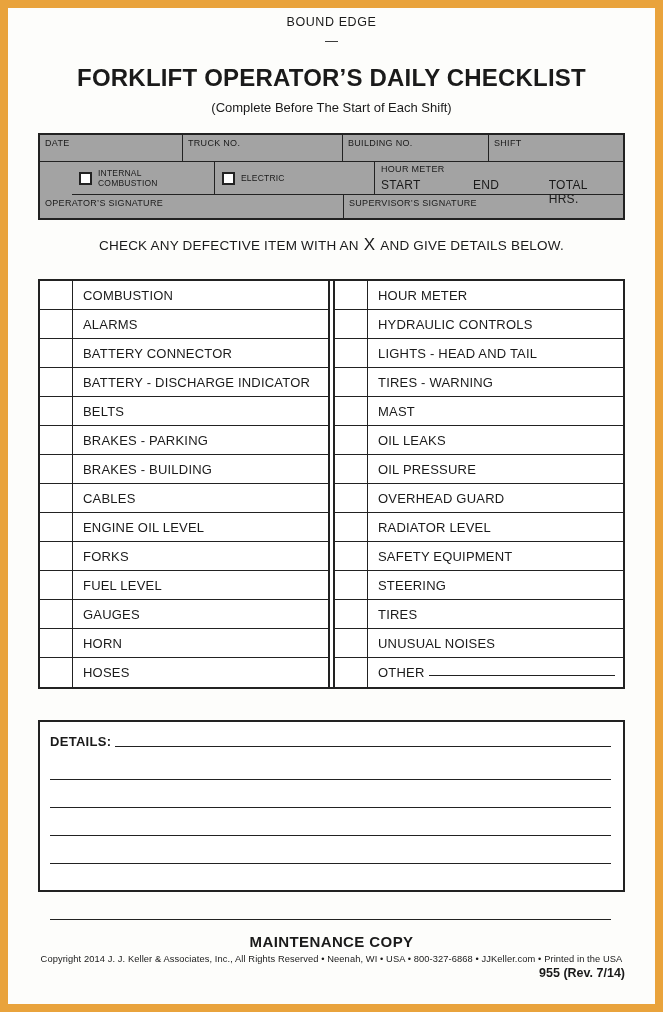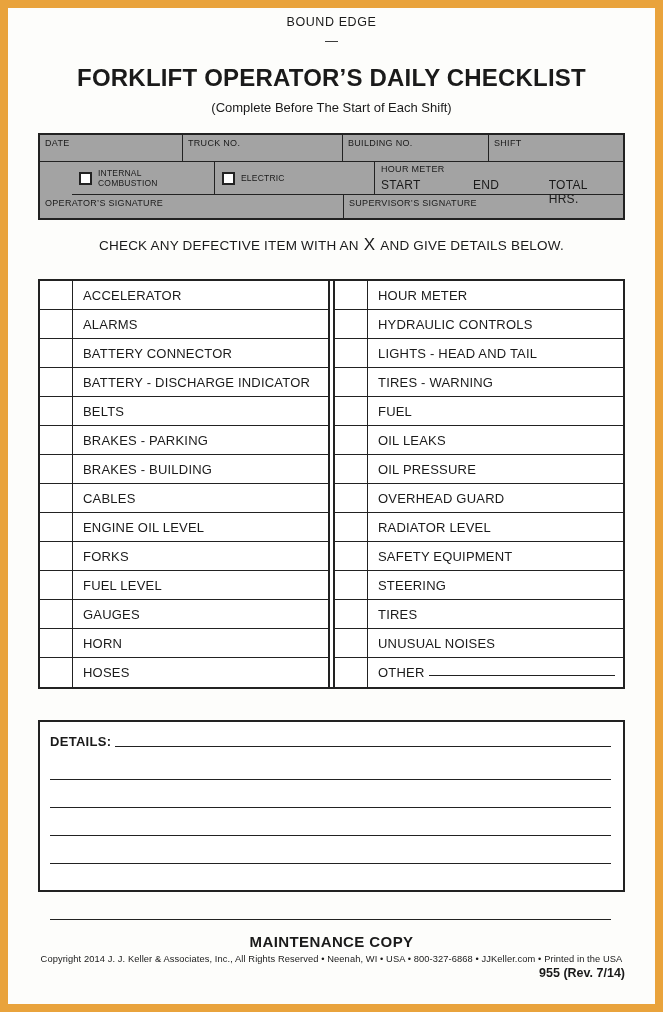--- a/index.html
+++ b/index.html
@@ -129,21 +129,21 @@
 
     <div class="instruction">
       <span>CHECK ANY DEFECTIVE ITEM WITH AN</span><span class="inst-x">X</span><span>AND GIVE DETAILS BELOW.</span>
     </div>
 
     <div class="checklist">
       <div class="cl-half left" id="cl-left">
           <div class="cl-row">
             <div class="cl-box"></div>
             <div class="cl-label">
-              <span>ACCELERATOR</span>
+              <span>COMBUSTION</span>
             </div>
           </div>
           <div class="cl-row">
             <div class="cl-box"></div>
             <div class="cl-label">
               <span>ALARMS</span>
             </div>
           </div>
           <div class="cl-row">
             <div class="cl-box"></div>
@@ -240,21 +240,21 @@
           </div>
           <div class="cl-row">
             <div class="cl-box"></div>
             <div class="cl-label">
               <span>TIRES - WARNING</span>
             </div>
           </div>
           <div class="cl-row">
             <div class="cl-box"></div>
             <div class="cl-label">
-              <span>FUEL</span>
+              <span>MAST</span>
             </div>
           </div>
           <div class="cl-row">
             <div class="cl-box"></div>
             <div class="cl-label">
               <span>OIL LEAKS</span>
             </div>
           </div>
           <div class="cl-row">
             <div class="cl-box"></div>

